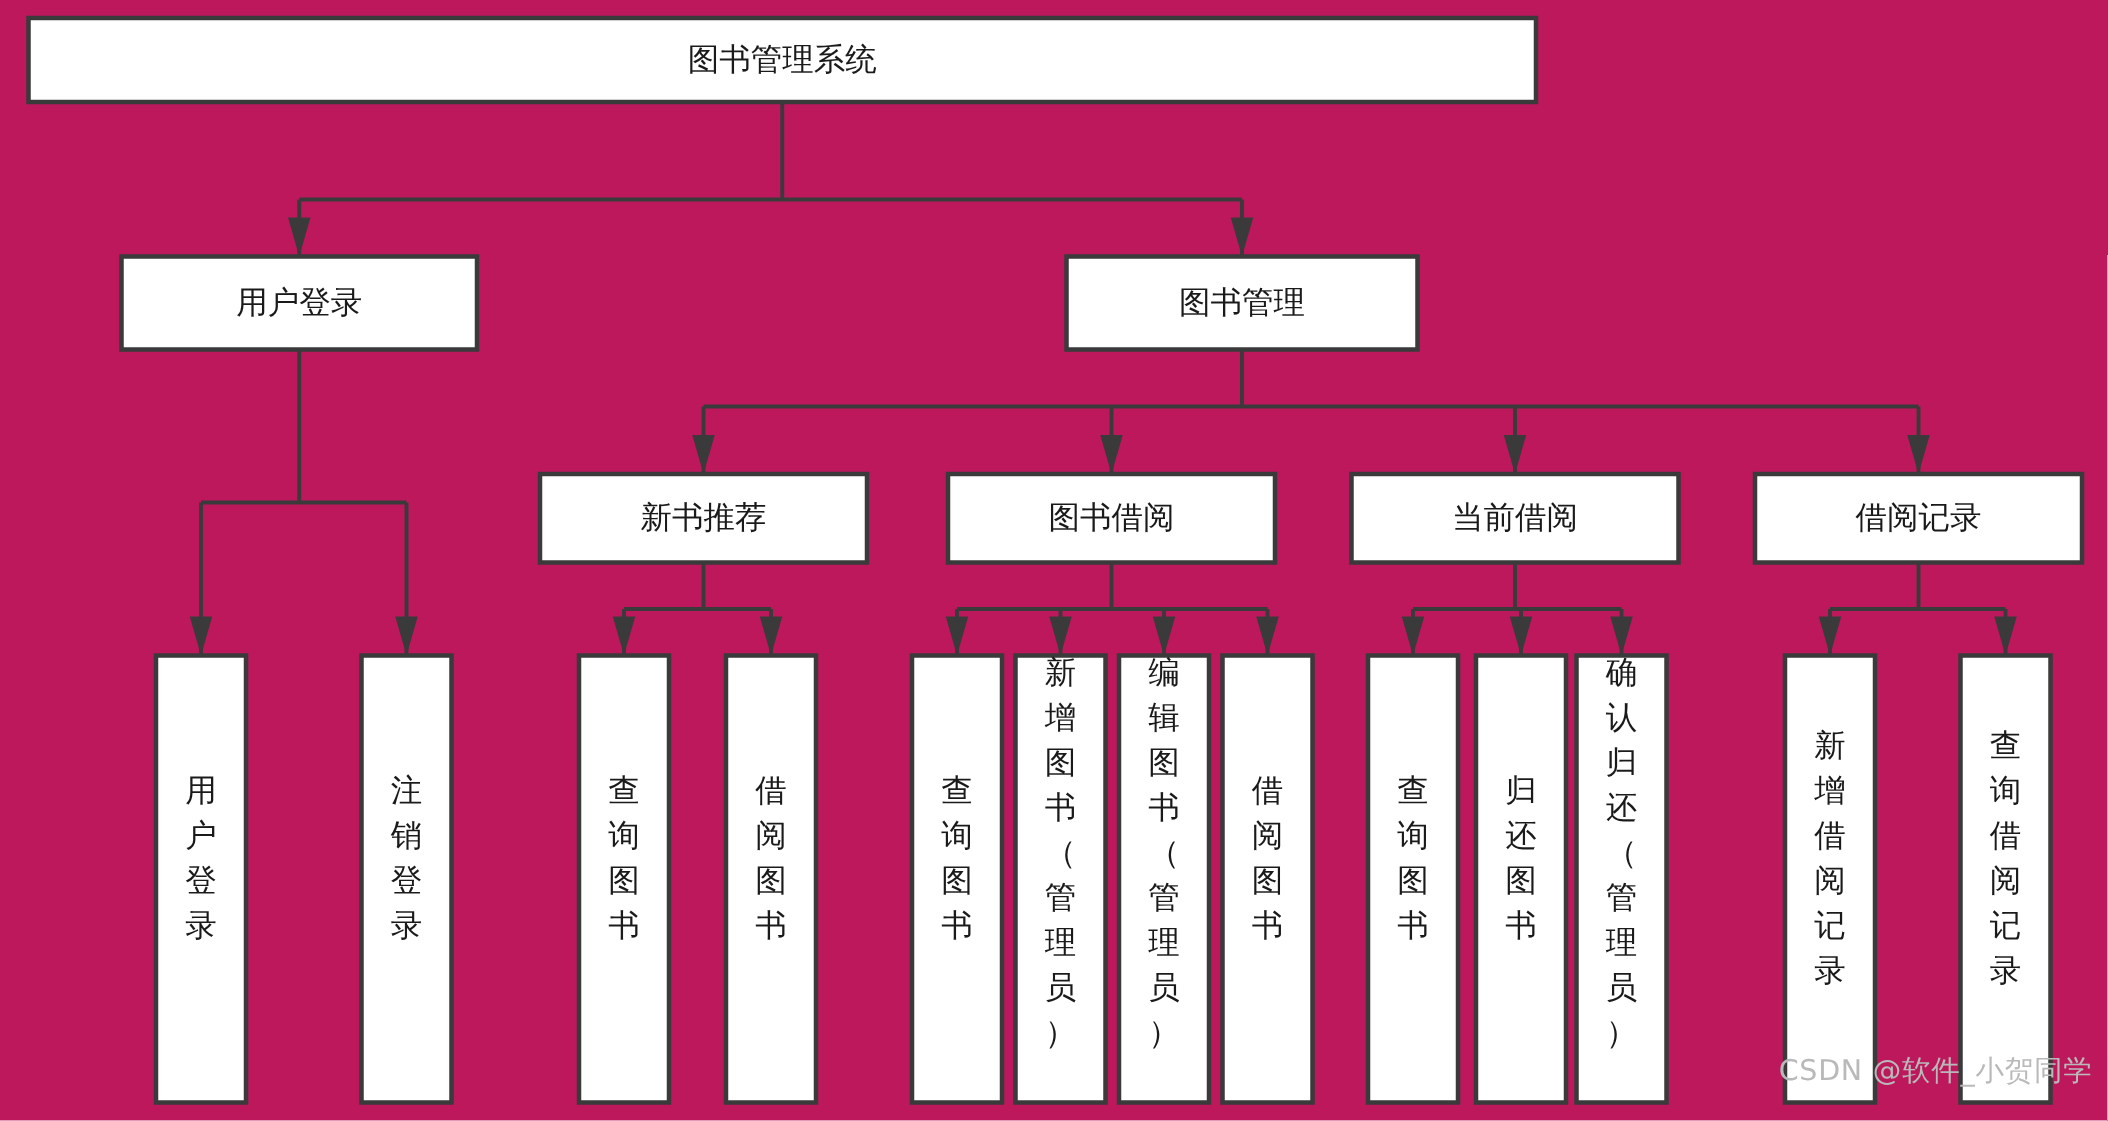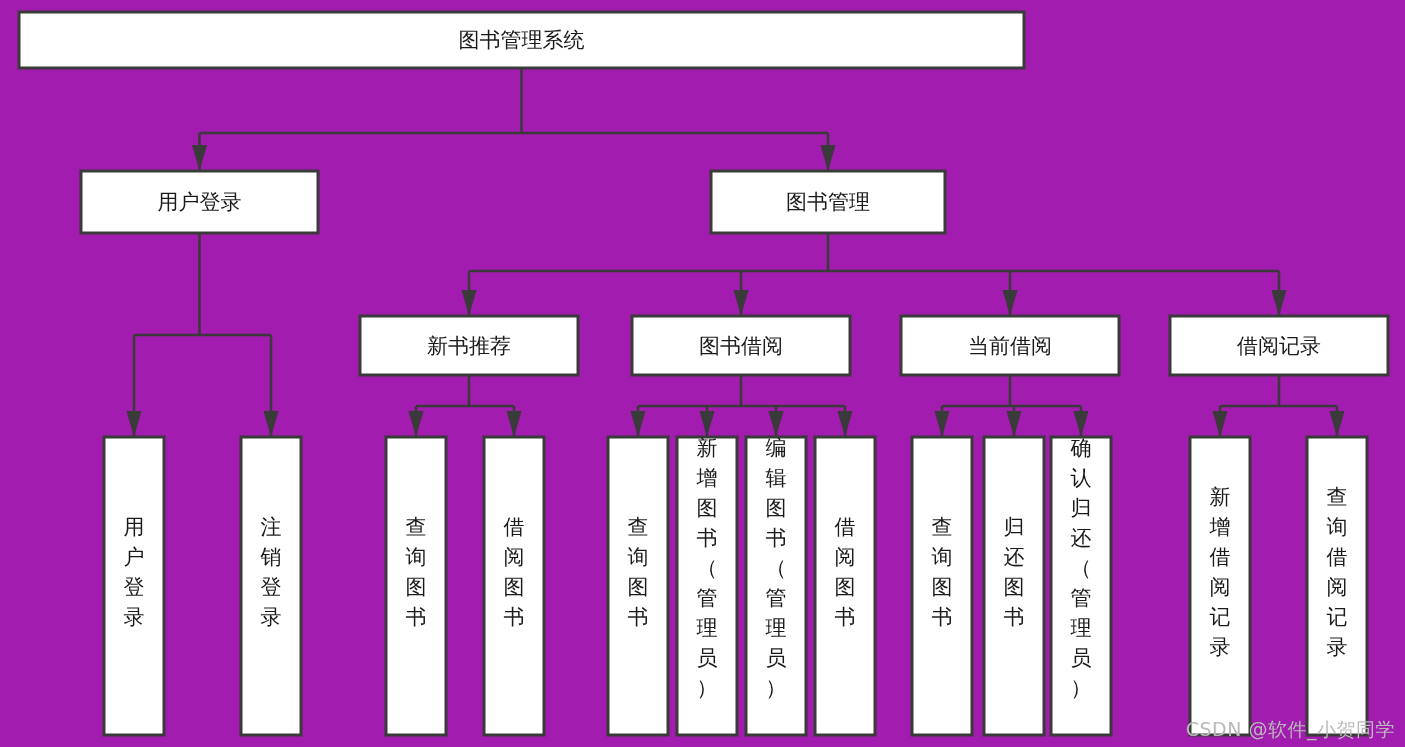--- a/index.html
+++ b/index.html
@@ -8,21 +8,21 @@
     padding: 0;
     background: #ffffff;
   }
   body {
     font-family: "DejaVu Sans", "Liberation Sans", sans-serif;
   }
   #diagram-root {
     position: relative;
     width: 1405px;
     height: 747px;
-    background: #a21caf;
+    background: #be185d;
     overflow: hidden;
   }
   svg.tree-canvas {
     position: absolute;
     left: 0;
     top: 0;
     width: 1405px;
     height: 747px;
     display: block;
   }
@@ -50,21 +50,21 @@
   }
   .node-label-v {
     font-family: "DejaVu Sans", "Liberation Sans", sans-serif;
     font-size: 21px;
     fill: #1a1a1a;
     text-anchor: middle;
   }
   .watermark-text {
     position: absolute;
     right: 10px;
-    bottom: 4px;
+    bottom: 20px;
     font-family: "DejaVu Sans", "Liberation Sans", sans-serif;
     font-size: 19px;
     color: #b9b9b9;
     white-space: nowrap;
     letter-spacing: 0.5px;
     user-select: none;
   }
 </style>
 </head>
 <body>

